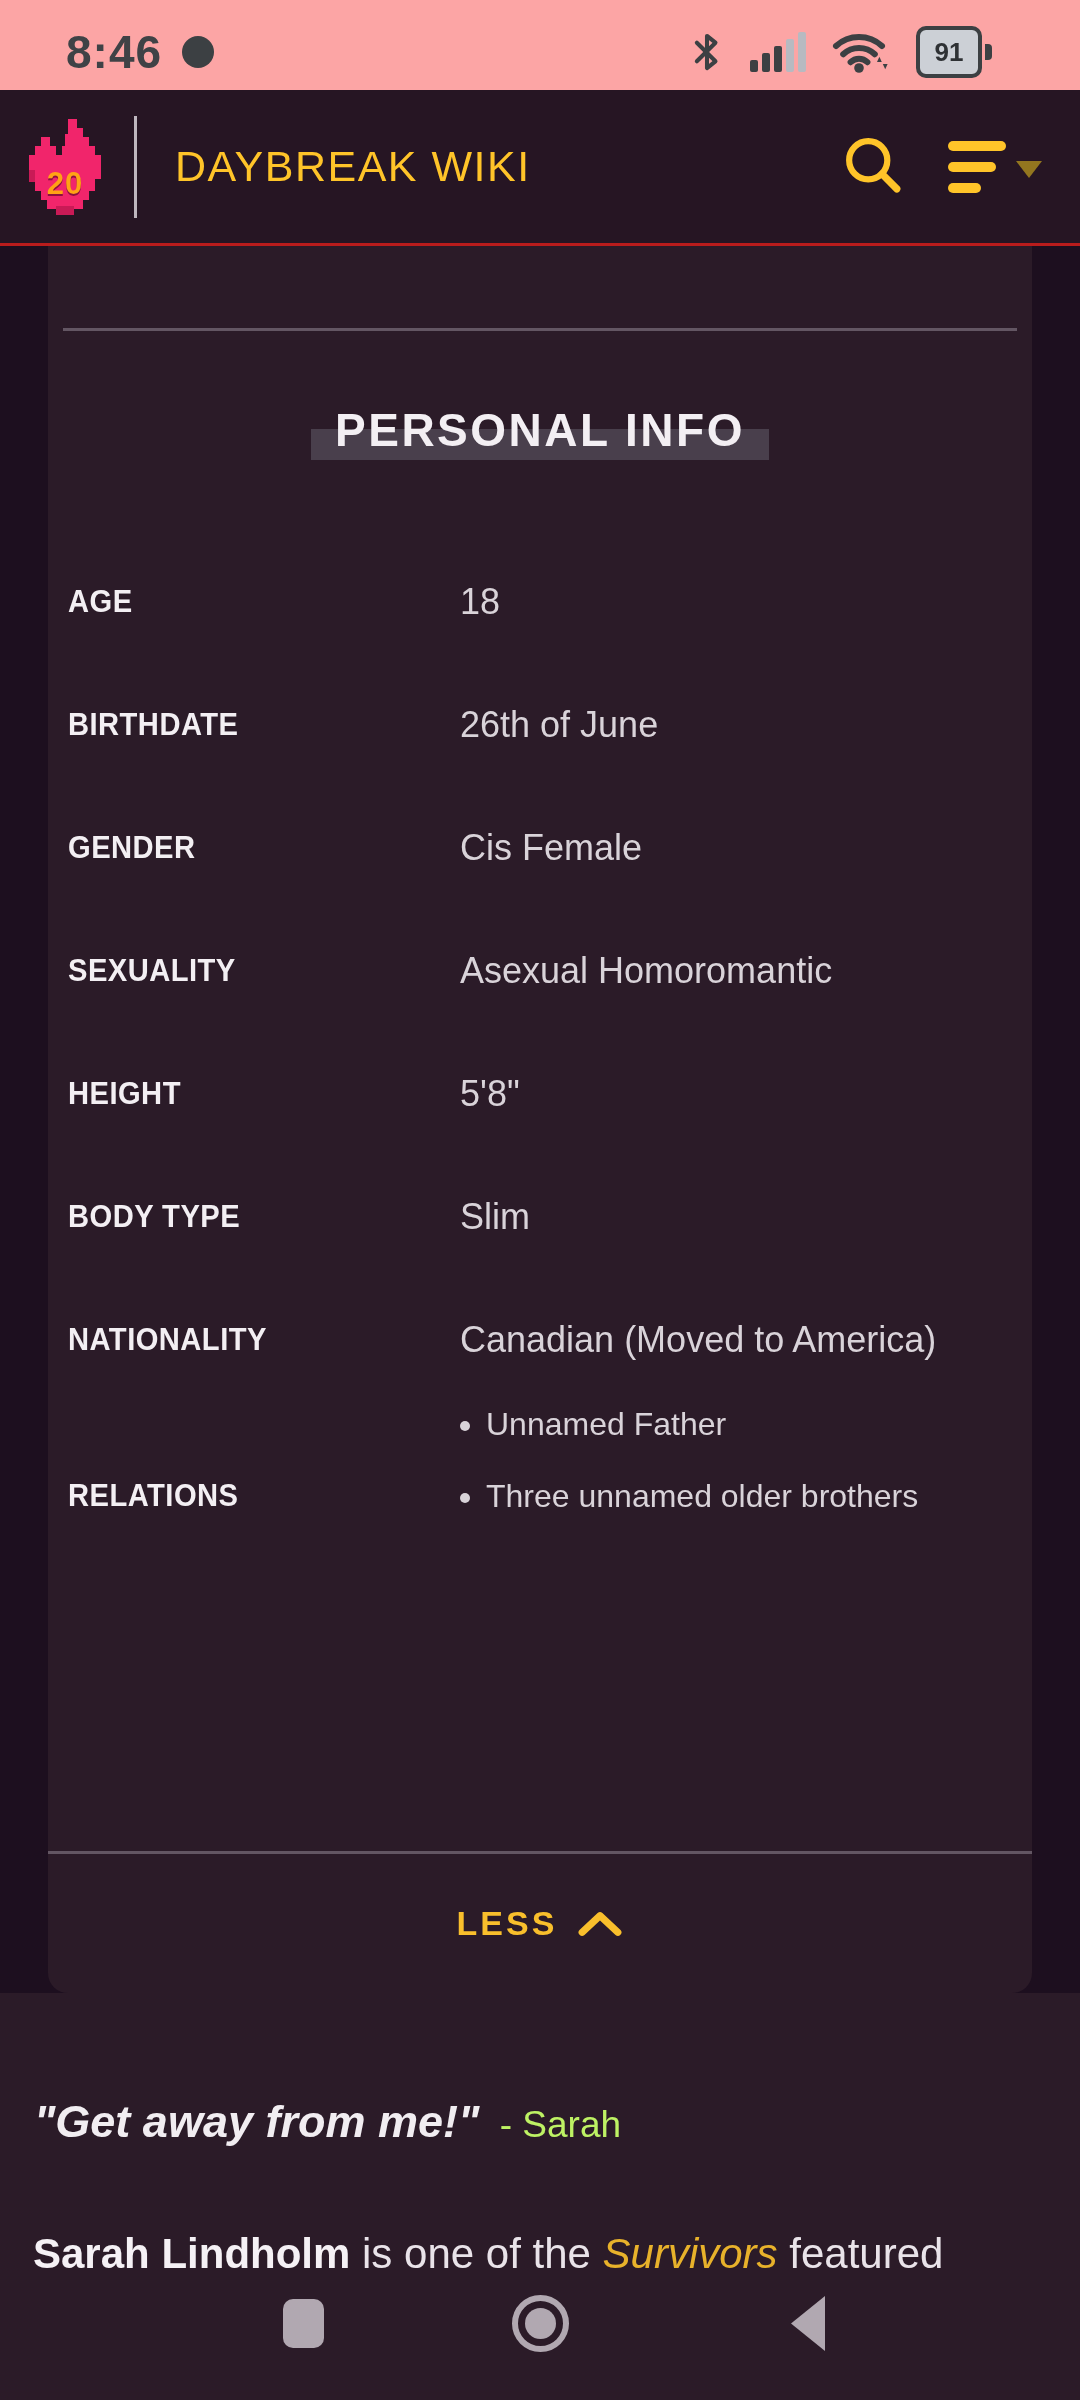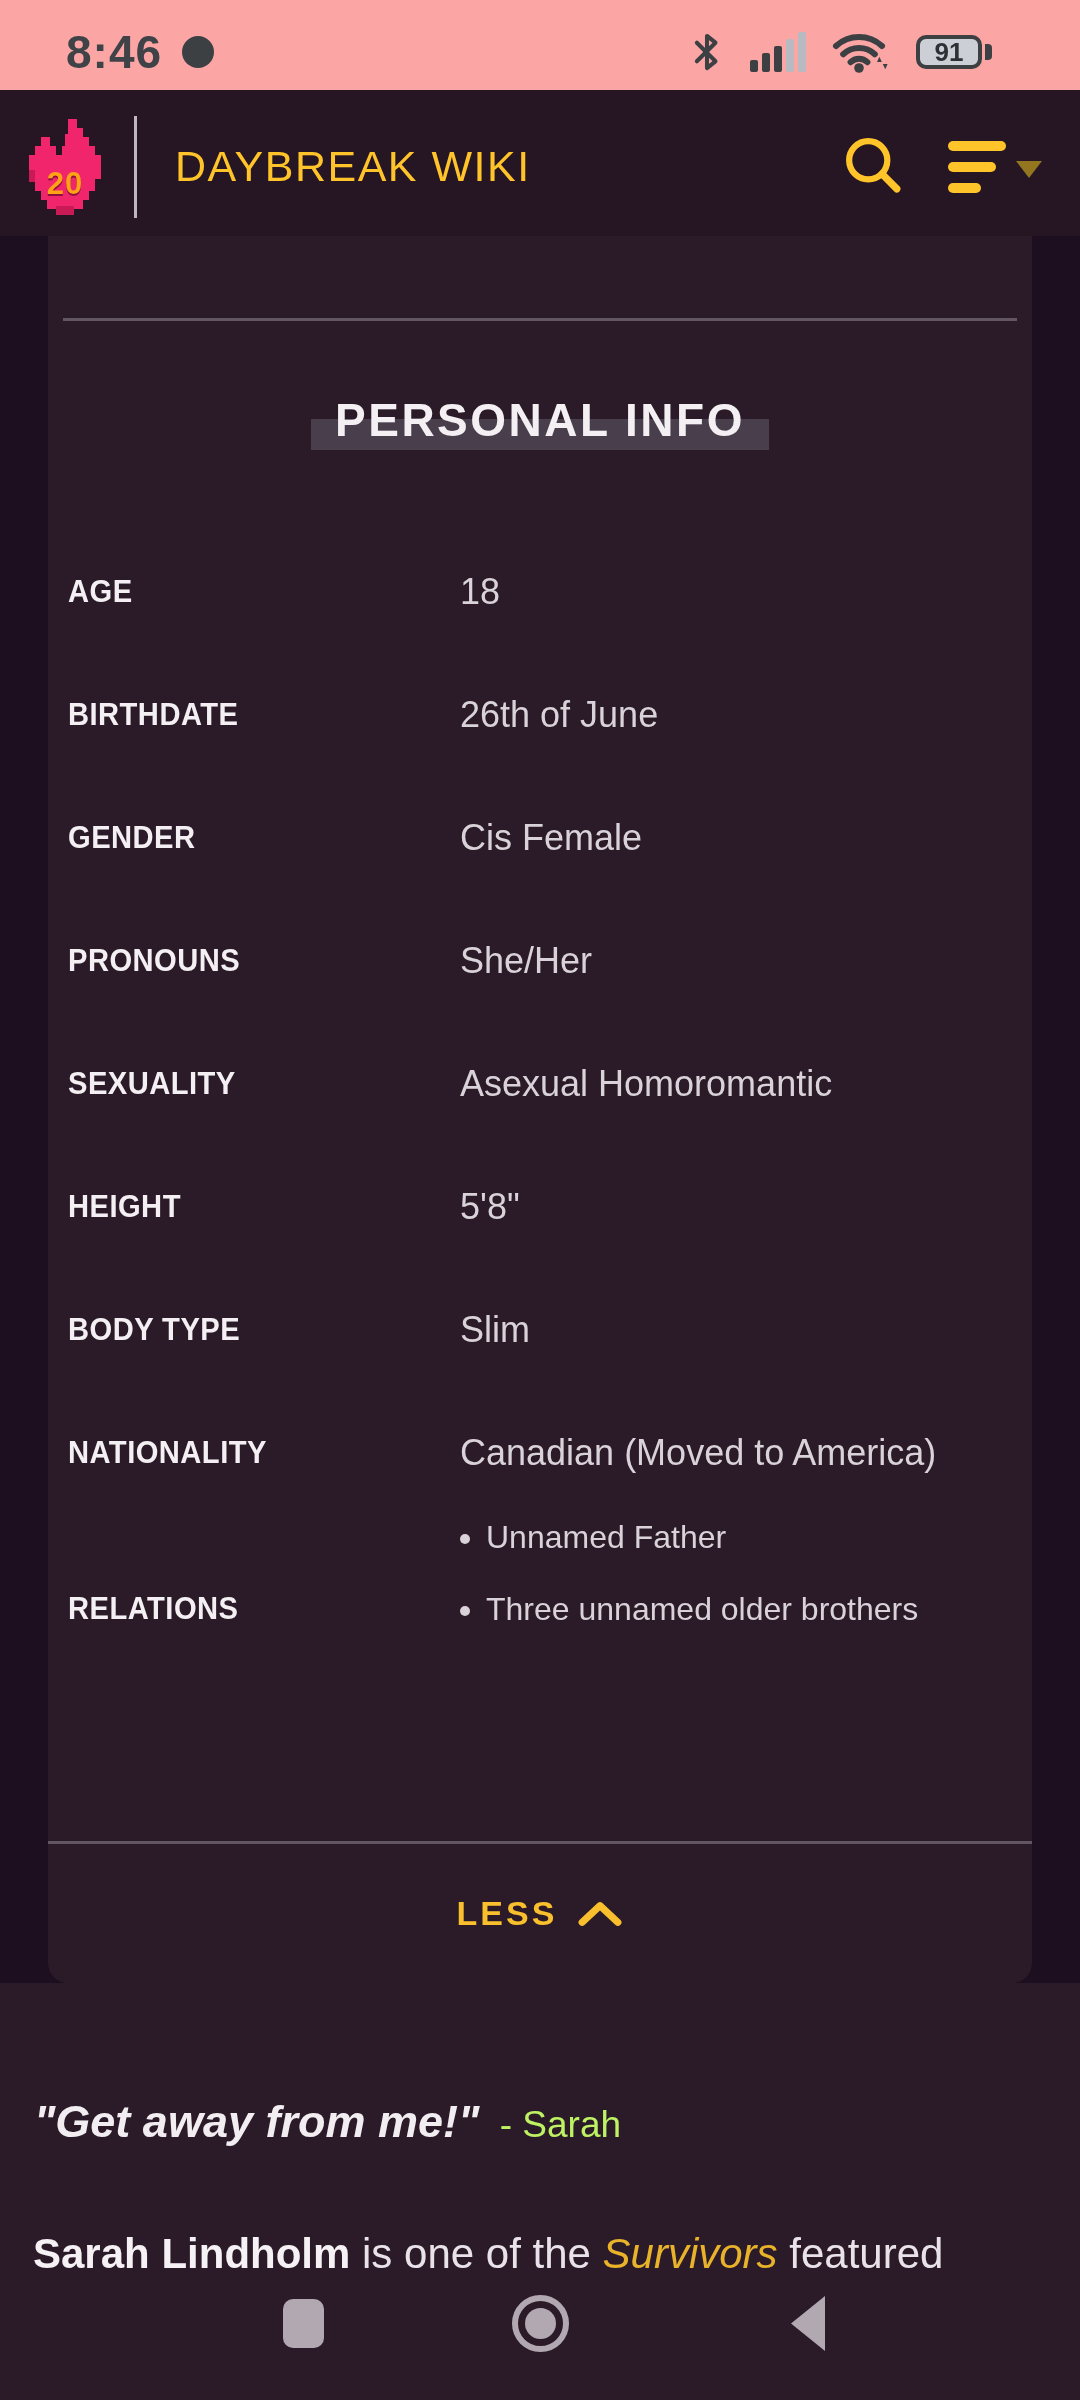--- a/index.html
+++ b/index.html
@@ -21,21 +21,21 @@
   .sb-time { font-size:46px; font-weight:700; letter-spacing:1px; }
   .sb-dot { width:32px; height:32px; border-radius:50%; background:#3c4043; margin-left:20px; }
   .sb-right { margin-left:auto; display:flex; align-items:center; gap:26px; }
   .sb-bt svg { display:block; }
   .sb-signal { display:flex; align-items:flex-end; gap:4px; }
   .sb-signal i { display:block; width:8px; border-radius:2px; background:#3c4043; }
   .sb-signal i.dim { background:#b7bac1; }
   .sb-wifi svg { display:block; }
   .sb-batt { position:relative; display:flex; align-items:center; }
   .sb-batt .shell {
-    width:66px; height:34px; border:4px solid #3c4043; border-radius:10px;
+    width:66px; height:52px; border:4px solid #3c4043; border-radius:10px;
     background:#ccd0d6; display:flex; align-items:center; justify-content:center;
     font-size:26px; font-weight:700; color:#2e3134;
   }
   .sb-batt .nub { width:7px; height:16px; background:#3c4043; border-radius:0 4px 4px 0; margin-left:3px; }
 
   
   .appheader {
     height:156px; background:#261523;
     border-bottom:3px solid #b91c1c;
     display:flex; align-items:center;
@@ -59,21 +59,21 @@
   .menu-lines i:nth-child(2){ width:48px; }
   .menu-lines i:nth-child(3){ width:33px; }
   .caret {
     width:0; height:0; margin-top:6px;
     border-left:13px solid transparent; border-right:13px solid transparent;
     border-top:17px solid #93761f;
   }
 
   
   .card-band {
-    position:absolute; left:0; top:236px; width:1080px; height:1747px;
+    position:absolute; left:0; top:246px; width:1080px; height:1747px;
     background:#1d0f1f;
   }
   .card {
     position:absolute; left:48px; top:0; width:984px; height:1747px;
     background:#2b1b28; border-radius:0 0 20px 20px; overflow:hidden;
   }
   .ib-divider { margin:82px 15px 0; height:3px; background:#635663; }
   .ib-title {
     margin-top:72px; text-align:center;
     font-size:46px; font-weight:700; letter-spacing:2.5px;
@@ -215,24 +215,20 @@
       </div>
       <div class="row">
         <span class="lbl">BIRTHDATE</span>
         <span class="val">26th of June</span>
       </div>
       <div class="row">
         <span class="lbl">GENDER</span>
         <span class="val">Cis Female</span>
       </div>
       <div class="row">
-        <span class="lbl">PRONOUNS</span>
-        <span class="val">She/Her</span>
-      </div>
-      <div class="row">
         <span class="lbl">SEXUALITY</span>
         <span class="val">Asexual Homoromantic</span>
       </div>
       <div class="row">
         <span class="lbl">HEIGHT</span>
         <span class="val">5'8"</span>
       </div>
       <div class="row">
         <span class="lbl">BODY TYPE</span>
         <span class="val">Slim</span>

